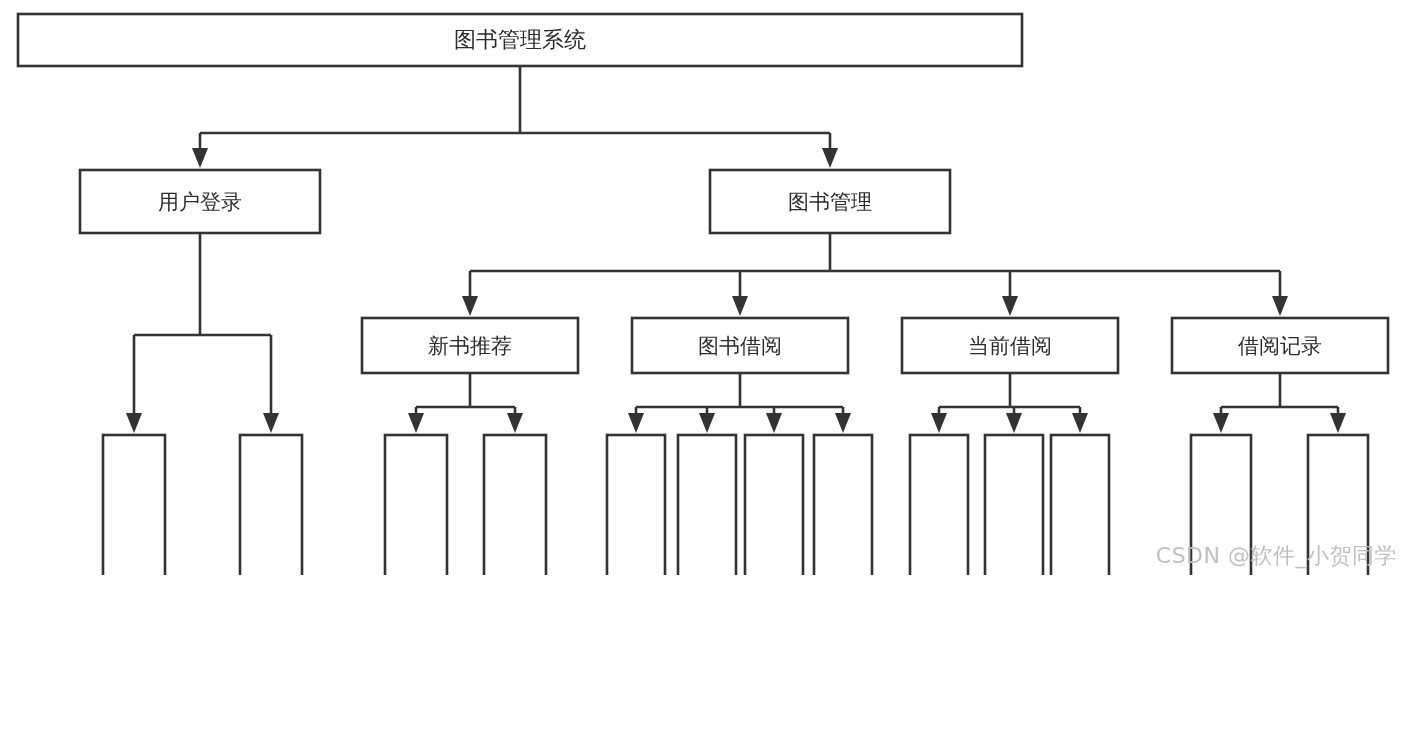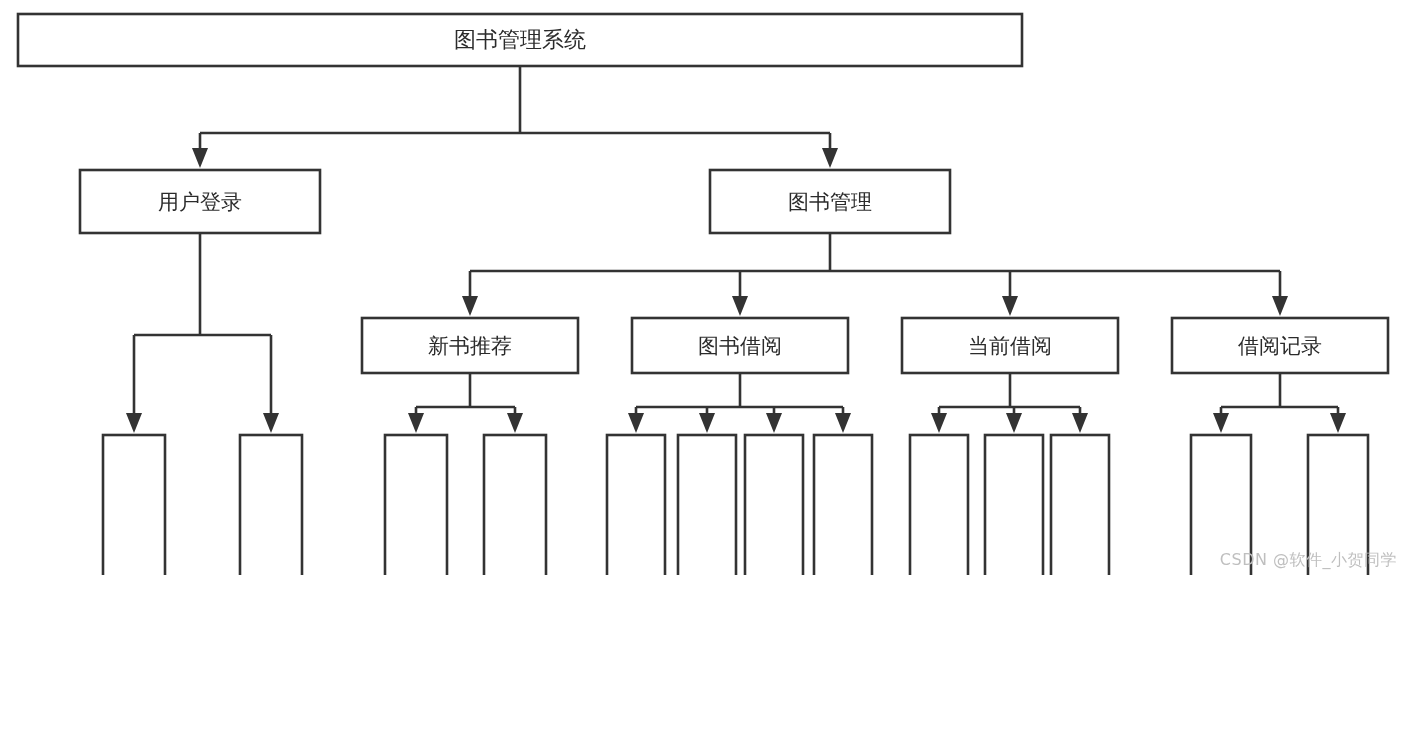--- a/index.html
+++ b/index.html
@@ -66,21 +66,21 @@
     color: #2b2b2b;
     white-space: nowrap;
     pointer-events: none;
     user-select: none;
   }
   #watermark {
     position: absolute;
     right: 8px;
     bottom: 4px;
     font-family: "DejaVu Sans", "Liberation Sans", sans-serif;
-    font-size: 16px;
+    font-size: 22px;
     color: #bfbfbf;
     letter-spacing: 0.5px;
     white-space: nowrap;
     pointer-events: none;
   }
 </style>
 </head>
 <body>
 
 <div id="diagram-root">

